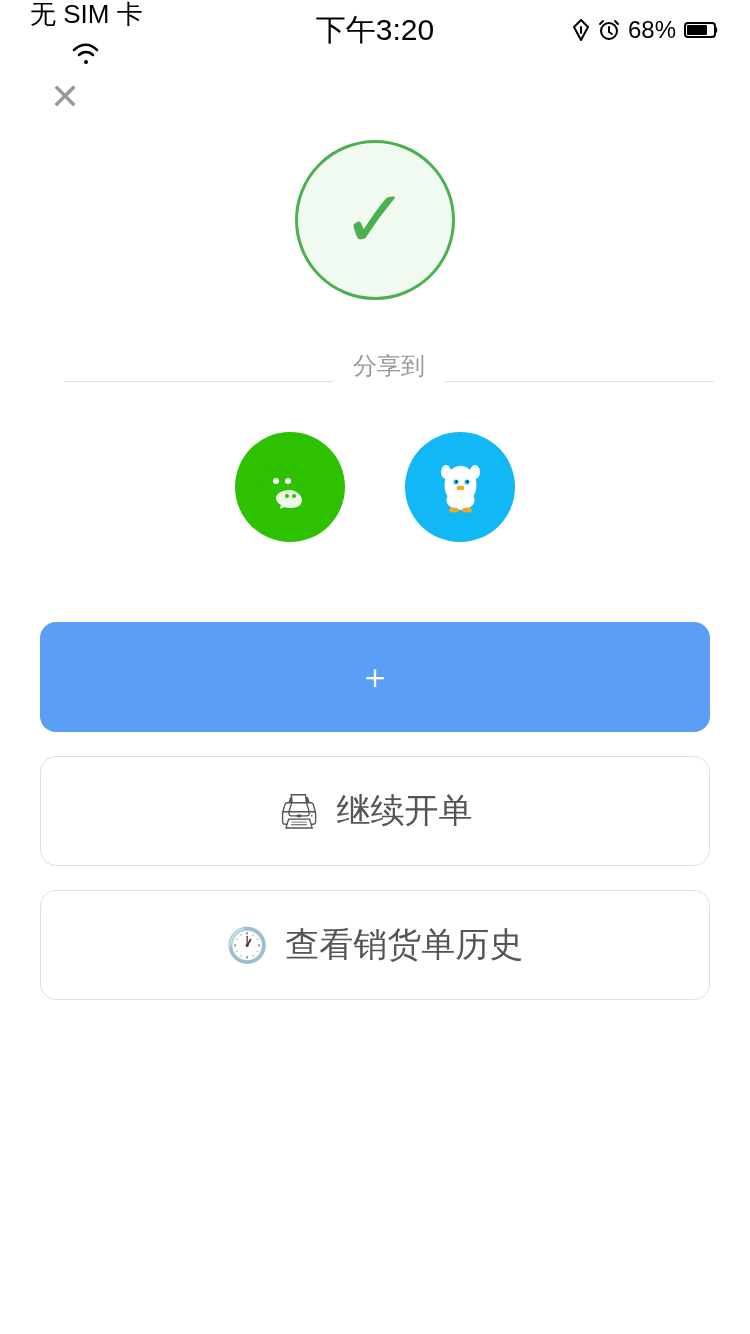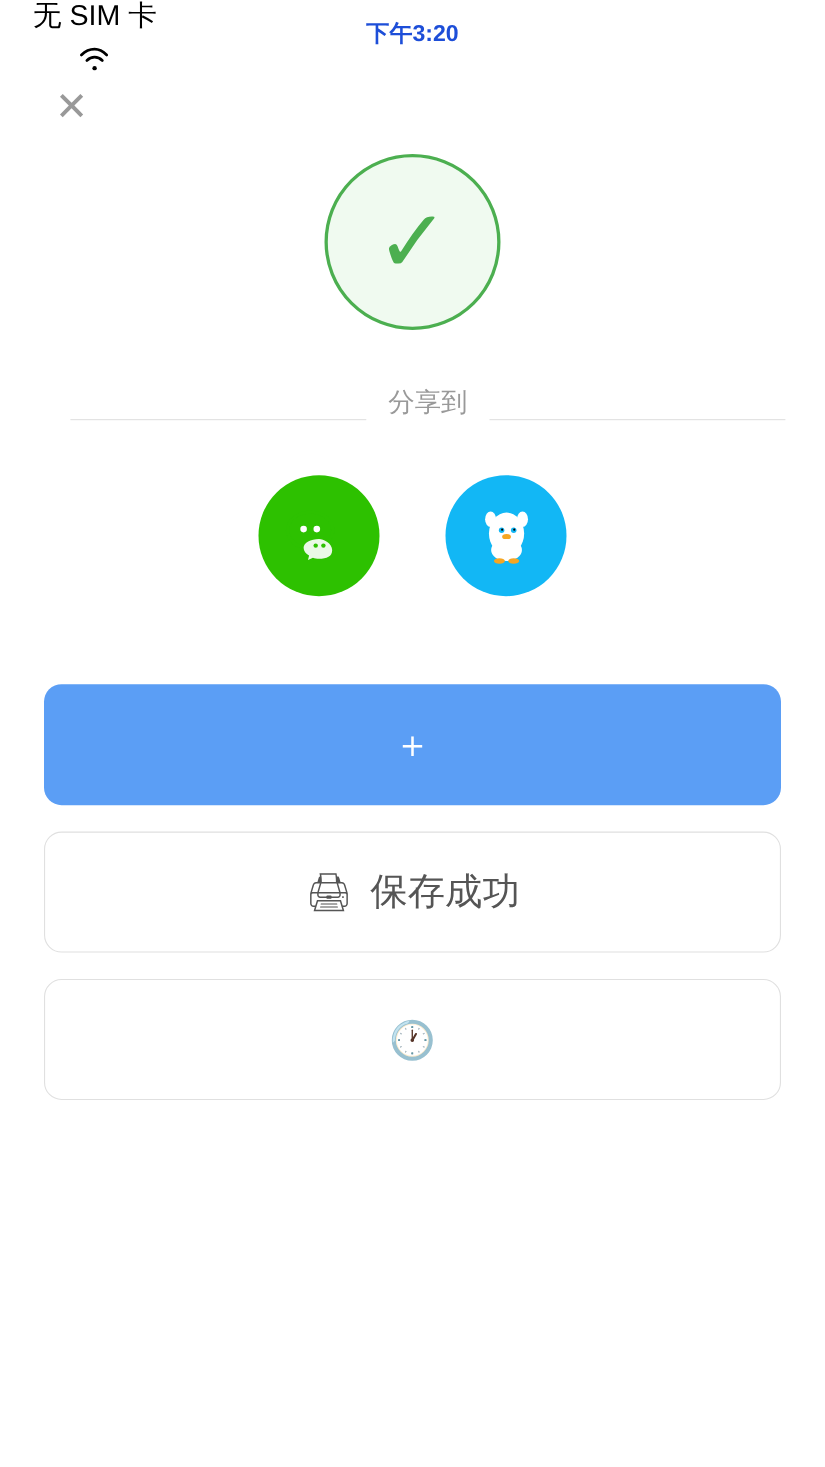--- a/index.html
+++ b/index.html
@@ -33,23 +33,23 @@
       display: flex;
       align-items: center;
       gap: 10px;
       font-size: 26px;
       font-weight: 500;
       color: #000;
       flex-direction: column;
     }
 
     .status-center {
-      font-size: 21px;
-      font-weight: 700;
-      color: #1d4ed8;
+      font-size: 30px;
+      font-weight: 400;
+      color: #000000;
       position: absolute;
       left: 50%;
       transform: translateX(-50%);
     }
 
     .status-right {
       display: flex;
       align-items: center;
       gap: 8px;
       font-size: 24px;
@@ -214,20 +214,37 @@
 <div class="status-bar">
   <div class="status-left">
     <span>无 SIM 卡</span>
     <svg width="28" height="22" viewBox="0 0 28 22" fill="none">
       <path d="M14 18a2 2 0 1 1 0 4 2 2 0 0 1 0-4z" fill="#000"></path>
       <path d="M7 13c1.8-1.8 4.3-3 7-3s5.2 1.2 7 3" stroke="#000" stroke-width="2.5" fill="none" stroke-linecap="round"></path>
       <path d="M2 8c3.3-3.3 7.8-5.3 12-5.3S21.7 4.7 25 8" stroke="#000" stroke-width="2.5" fill="none" stroke-linecap="round"></path>
     </svg>
   </div>
   <div class="status-center">下午3:20</div>
+  <div class="status-right">
+    <svg width="18" height="22" viewBox="0 0 18 22" fill="none">
+      <path d="M9 1L16 8l-7 13L2 8z" stroke="#000" stroke-width="2" fill="none" stroke-linejoin="round"></path>
+      <path d="M9 8v6" stroke="#000" stroke-width="2" stroke-linecap="round"></path>
+    </svg>
+    <svg width="22" height="22" viewBox="0 0 22 22" fill="none">
+      <circle cx="11" cy="12" r="8" stroke="#000" stroke-width="2" fill="none"></circle>
+      <path d="M11 8v5l3 2" stroke="#000" stroke-width="2" stroke-linecap="round" fill="none"></path>
+      <path d="M2 5l3-3M20 5l-3-3" stroke="#000" stroke-width="2" stroke-linecap="round"></path>
+    </svg>
+    <span>68%</span>
+    <svg width="36" height="18" viewBox="0 0 36 18" fill="none">
+      <rect x="1" y="2" width="30" height="14" rx="3" stroke="#000" stroke-width="2" fill="none"></rect>
+      <rect x="3" y="4" width="20" height="10" rx="1" fill="#000"></rect>
+      <path d="M32 6v6c1.7-.7 1.7-5.3 0-6z" fill="#000"></path>
+    </svg>
+  </div>
 </div>
 
 <div class="close-btn">
   <span class="close-icon">✕</span>
 </div>
 
 <div class="main-content">
 
   <div class="success-circle">
     <span class="checkmark">✓</span>
@@ -283,21 +300,22 @@
   </div>
 
   <div class="action-buttons">
 
     <button class="action-btn action-btn-primary">
       <span class="btn-icon">＋</span>
     </button>
 
     <button class="action-btn action-btn-secondary">
       <span class="btn-icon">🖨</span>
-      <span>保存成功</span>
+      <span>继续开单</span>
     </button>
 
     <button class="action-btn action-btn-secondary">
       <span class="btn-icon">🕐</span>
+      <span>查看销货单历史</span>
     </button>
 
   </div>
 </div>
 
 </body></html>

